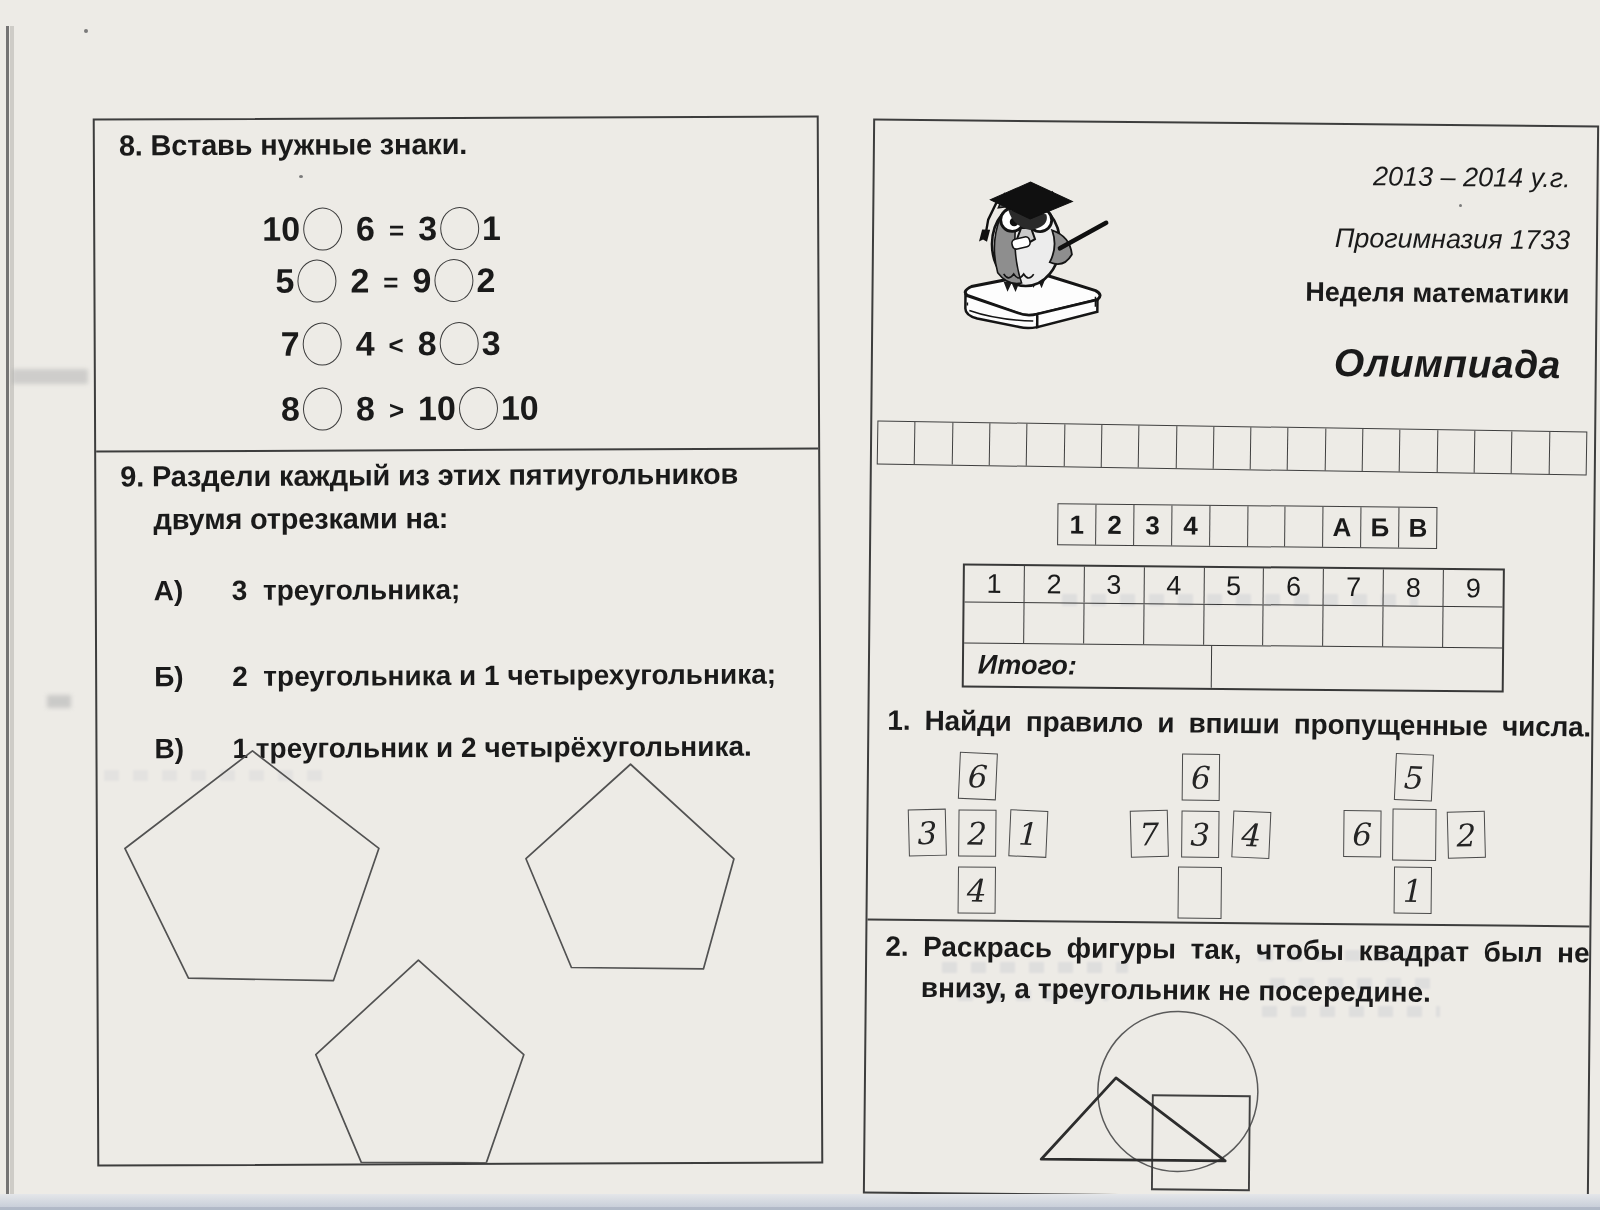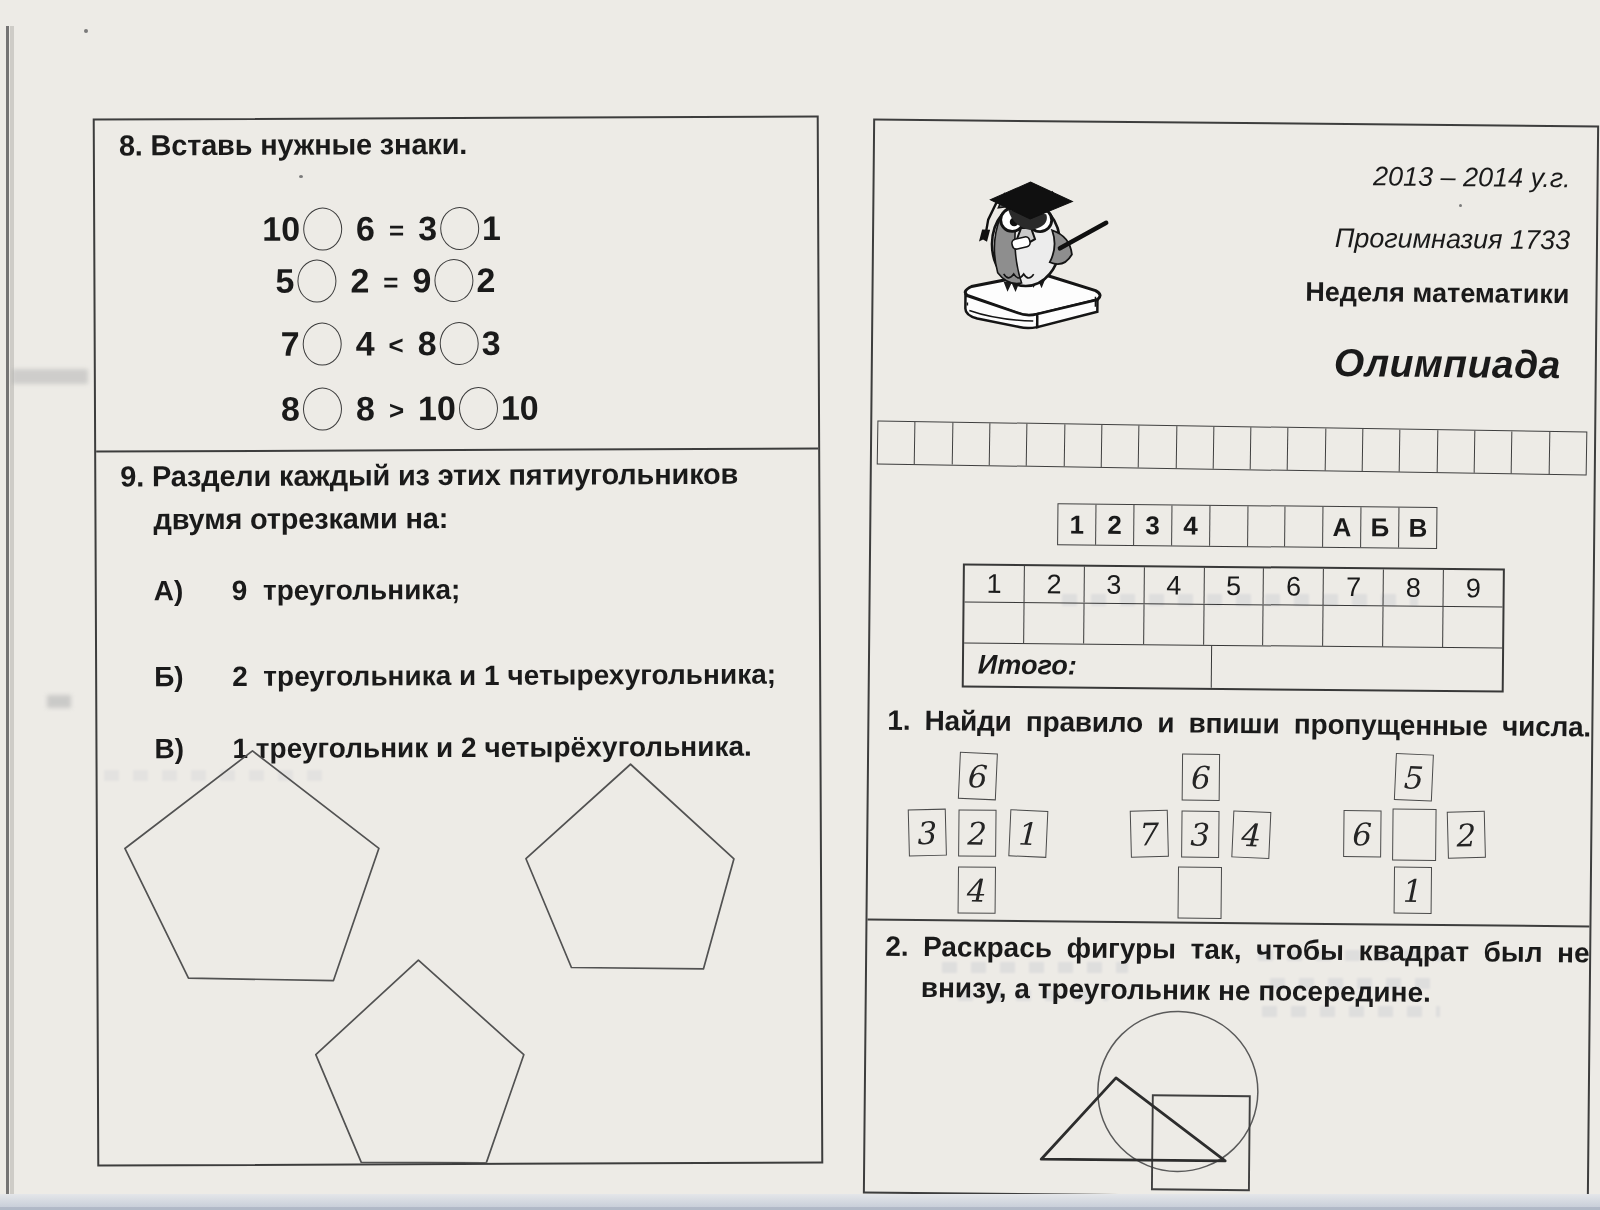--- a/index.html
+++ b/index.html
@@ -147,21 +147,21 @@
       <span class="n">10</span>
     </div>
 
     <div class="divider" style="top:330px;"></div>
 
     <div class="abs h-task" style="left:24px;top:340px;">9. Раздели каждый из этих пятиугольников</div>
     <div class="abs h-task" style="left:57px;top:383px;">двумя отрезками на:</div>
 
     <div class="opt" style="left:57px;top:455px;">
       <span class="lbl">А)</span>
-      <span class="txt">9  треугольника;</span>
+      <span class="txt">3  треугольника;</span>
     </div>
     <div class="opt" style="left:57px;top:541px;">
       <span class="lbl">Б)</span>
       <span class="txt">2  треугольника и 1 четырехугольника;</span>
     </div>
     <div class="opt" style="left:57px;top:613px;">
       <span class="lbl">В)</span>
       <span class="txt">1 треугольник и 2 четырёхугольника.</span>
     </div>
 

